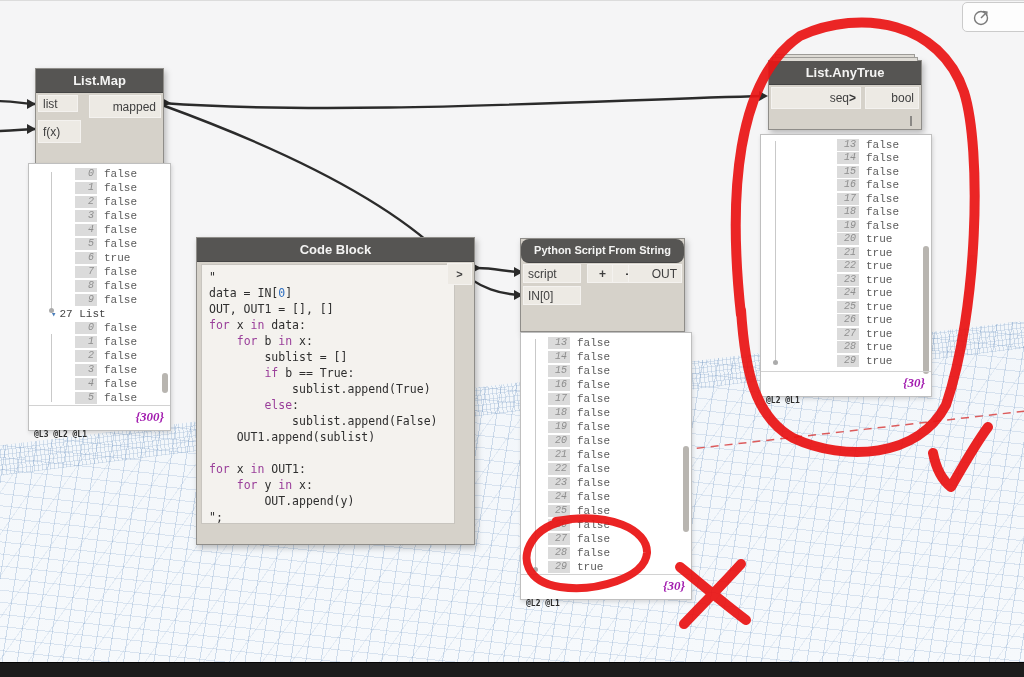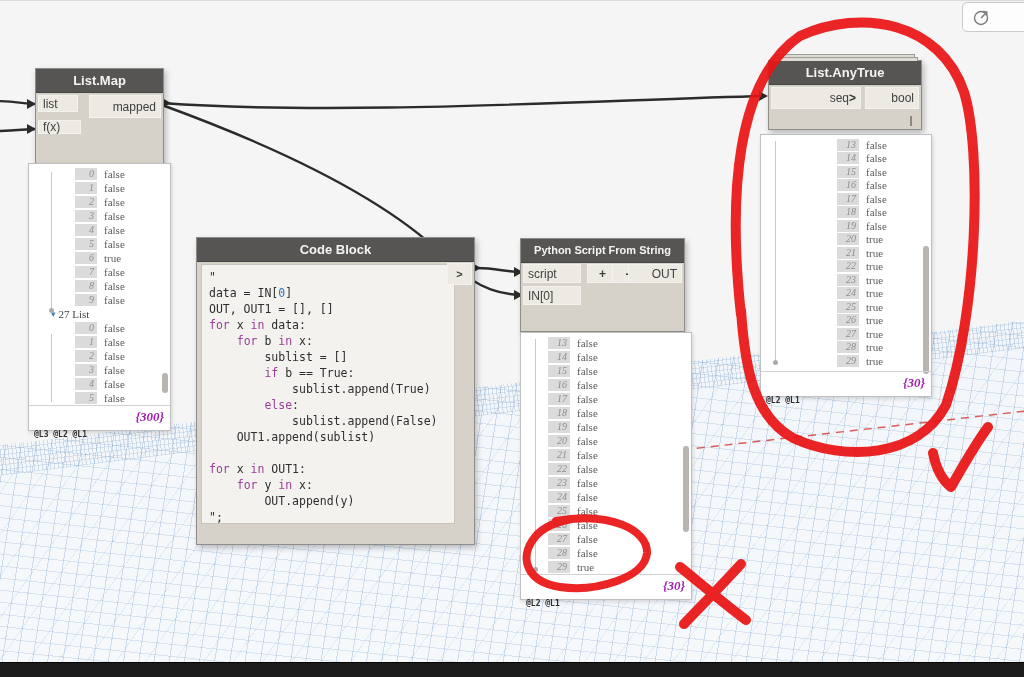--- a/index.html
+++ b/index.html
@@ -45,21 +45,21 @@
         font-family:"DejaVu Sans Mono",monospace;font-size:11.5px;color:#2e2e2e;
         padding:4px 0 0 7px;overflow:hidden;white-space:pre;}
   .code-line{height:16px;line-height:16px;}
   .kw{color:#9a3f9a;}
   .num{color:#2e6fc0;}
 
   
   .panel{position:absolute;background:#ffffff;border:1px solid #bfbfbf;
         box-shadow:1px 2px 4px rgba(0,0,0,.14);}
   .rows{position:absolute;left:0;top:3px;right:8px;bottom:25px;overflow:hidden;
-        font-family:Liberation Serif, serif;font-size:11px;color:#5c5c5c;}
+        font-family:Liberation Mono, monospace;font-size:11px;color:#5c5c5c;}
   .row{height:14px;display:flex;align-items:center;}
   .panel.tight .row{height:13.5px;}
   .row .badge{display:inline-block;background:#dbdbdb;color:#8e8e8e;font-style:italic;
         font-size:10px;line-height:12px;padding:0 3px;min-width:16px;text-align:right;
         margin-right:7px;}
   .row.group{color:#454545;}
   .row.group .tri{color:#4a7ebb;font-size:9px;margin:0 3px 0 0;}
   .pad-l .row{padding-left:46px;} .pad-l .row.group{padding-left:22px;}
   .pad-m .row{padding-left:27px;}
   .pad-r .row{padding-left:76px;}
@@ -97,32 +97,32 @@
   <polygon points="171,103 162,98 162,108" fill="#2b2b2b"></polygon>
   <polygon points="481,268 472,263 472,273" fill="#2b2b2b"></polygon>
   <polygon points="523,272 514,267 514,277" fill="#2b2b2b"></polygon>
   <polygon points="523,295 514,290 514,300" fill="#2b2b2b"></polygon>
   <polygon points="768,96 759,91 759,101" fill="#2b2b2b"></polygon>
 </svg>
 
 <div class="node" style="left:35px;top:68px;width:127px;height:96px;">
   <div class="node-header">List.Map</div>
   <div class="chip" style="left:2px;top:26px;width:30px;height:17px;">list</div>
-  <div class="chip" style="left:2px;top:51px;width:33px;height:14px;">f(x)</div>
+  <div class="chip" style="left:2px;top:51px;width:33px;height:23px;">f(x)</div>
   <div class="chip right" style="right:2px;top:26px;width:62px;height:23px;">mapped</div>
 </div>
 
 <div class="node" style="left:196px;top:237px;width:277px;height:306px;">
   <div class="node-header">Code Block</div>
   <div class="code-area" style="left:4px;top:26px;width:245px;height:254px;"><div class="code-line">"</div><div class="code-line">data = IN[<span class="num">0</span>]</div><div class="code-line">OUT, OUT1 = [], []</div><div class="code-line"><span class="kw">for</span> x <span class="kw">in</span> data:</div><div class="code-line">    <span class="kw">for</span> b <span class="kw">in</span> x:</div><div class="code-line">        sublist = []</div><div class="code-line">        <span class="kw">if</span> b == True:</div><div class="code-line">            sublist.append(True)</div><div class="code-line">        <span class="kw">else</span>:</div><div class="code-line">            sublist.append(False)</div><div class="code-line">    OUT1.append(sublist)</div><div class="code-line">&nbsp;</div><div class="code-line"><span class="kw">for</span> x <span class="kw">in</span> OUT1:</div><div class="code-line">    <span class="kw">for</span> y <span class="kw">in</span> x:</div><div class="code-line">        OUT.append(y)</div><div class="code-line">";</div></div>
   <div class="chip center" style="right:2px;top:25px;width:15px;height:22px;font-size:11px;">&gt;</div>
 </div>
 
 <div class="node" style="left:520px;top:238px;width:163px;height:92px;">
-  <div class="node-header" style="font-size:11px;">Python Script From String</div>
+  <div class="node-header" style="font-size:11px;border-radius:8px;">Python Script From String</div>
   <div class="chip" style="left:2px;top:25px;width:48px;height:19px;">script</div>
   <div class="chip" style="left:2px;top:47px;width:48px;height:19px;">IN[0]</div>
   <div class="chip center" style="left:66px;top:25px;width:21px;height:19px;">+</div>
   <div class="chip center" style="left:91px;top:25px;width:21px;height:19px;">-</div>
   <div class="chip right" style="right:2px;top:25px;width:44px;height:19px;">OUT</div>
 </div>
 
 <div class="node" style="left:768px;top:60px;width:152px;height:68px;overflow:visible;">
   <div class="stack" style="left:6px;top:-7px;right:6px;height:8px;"></div>
   <div class="stack" style="left:3px;top:-4px;right:3px;height:8px;"></div>

